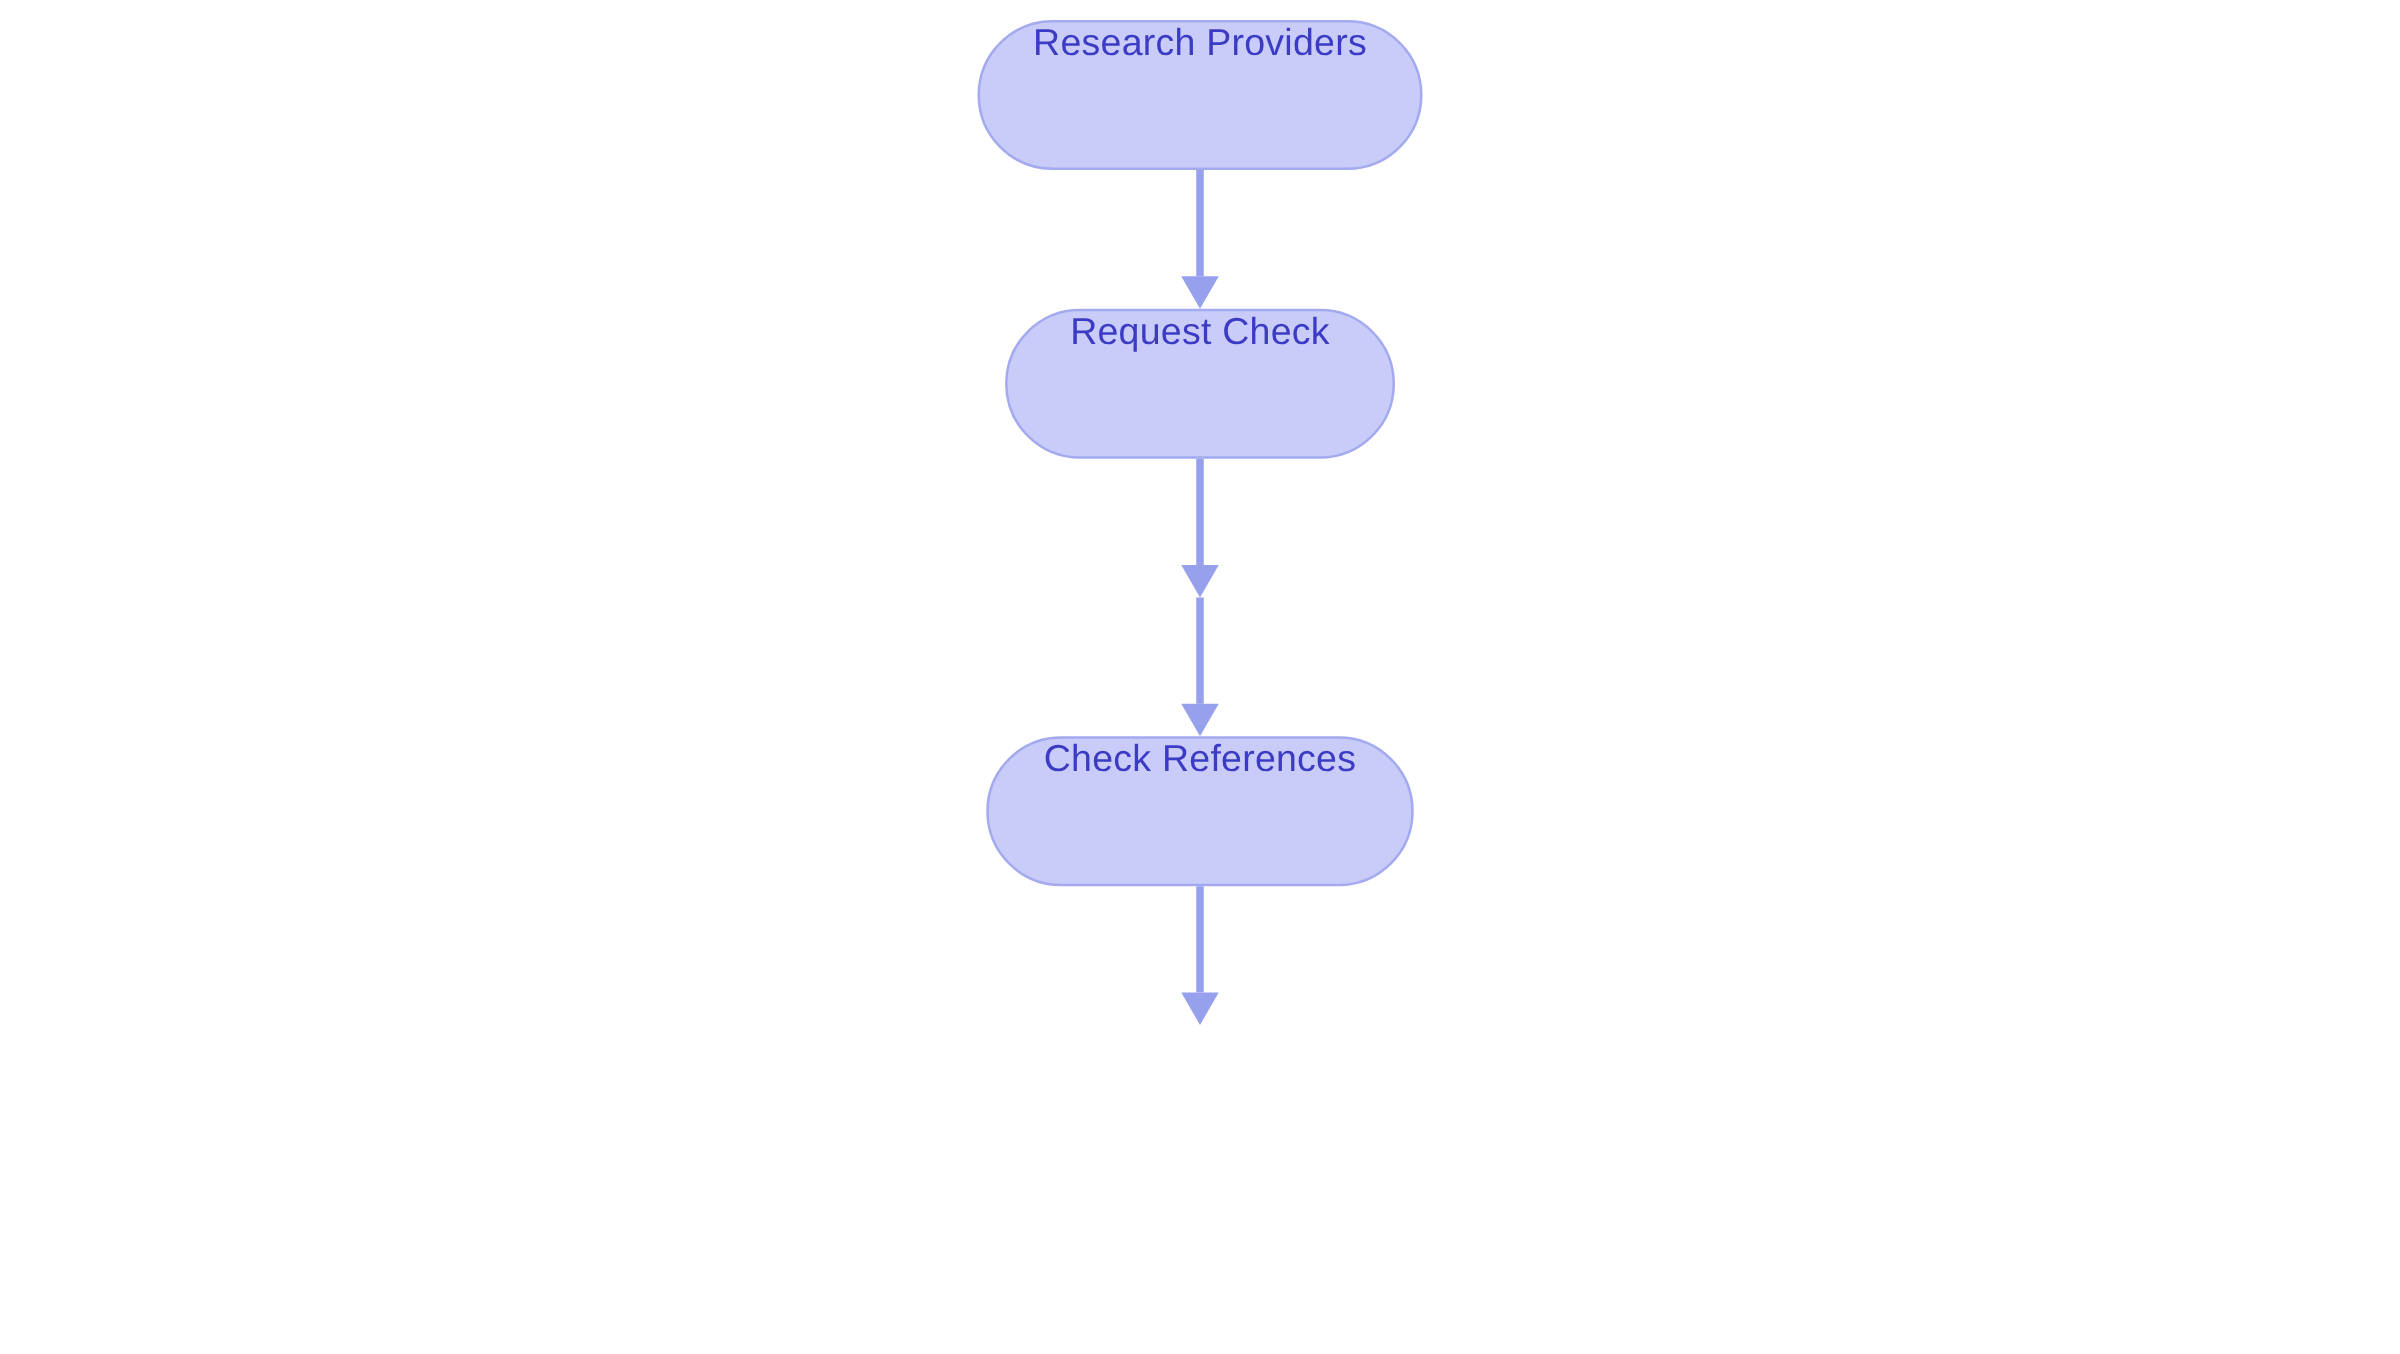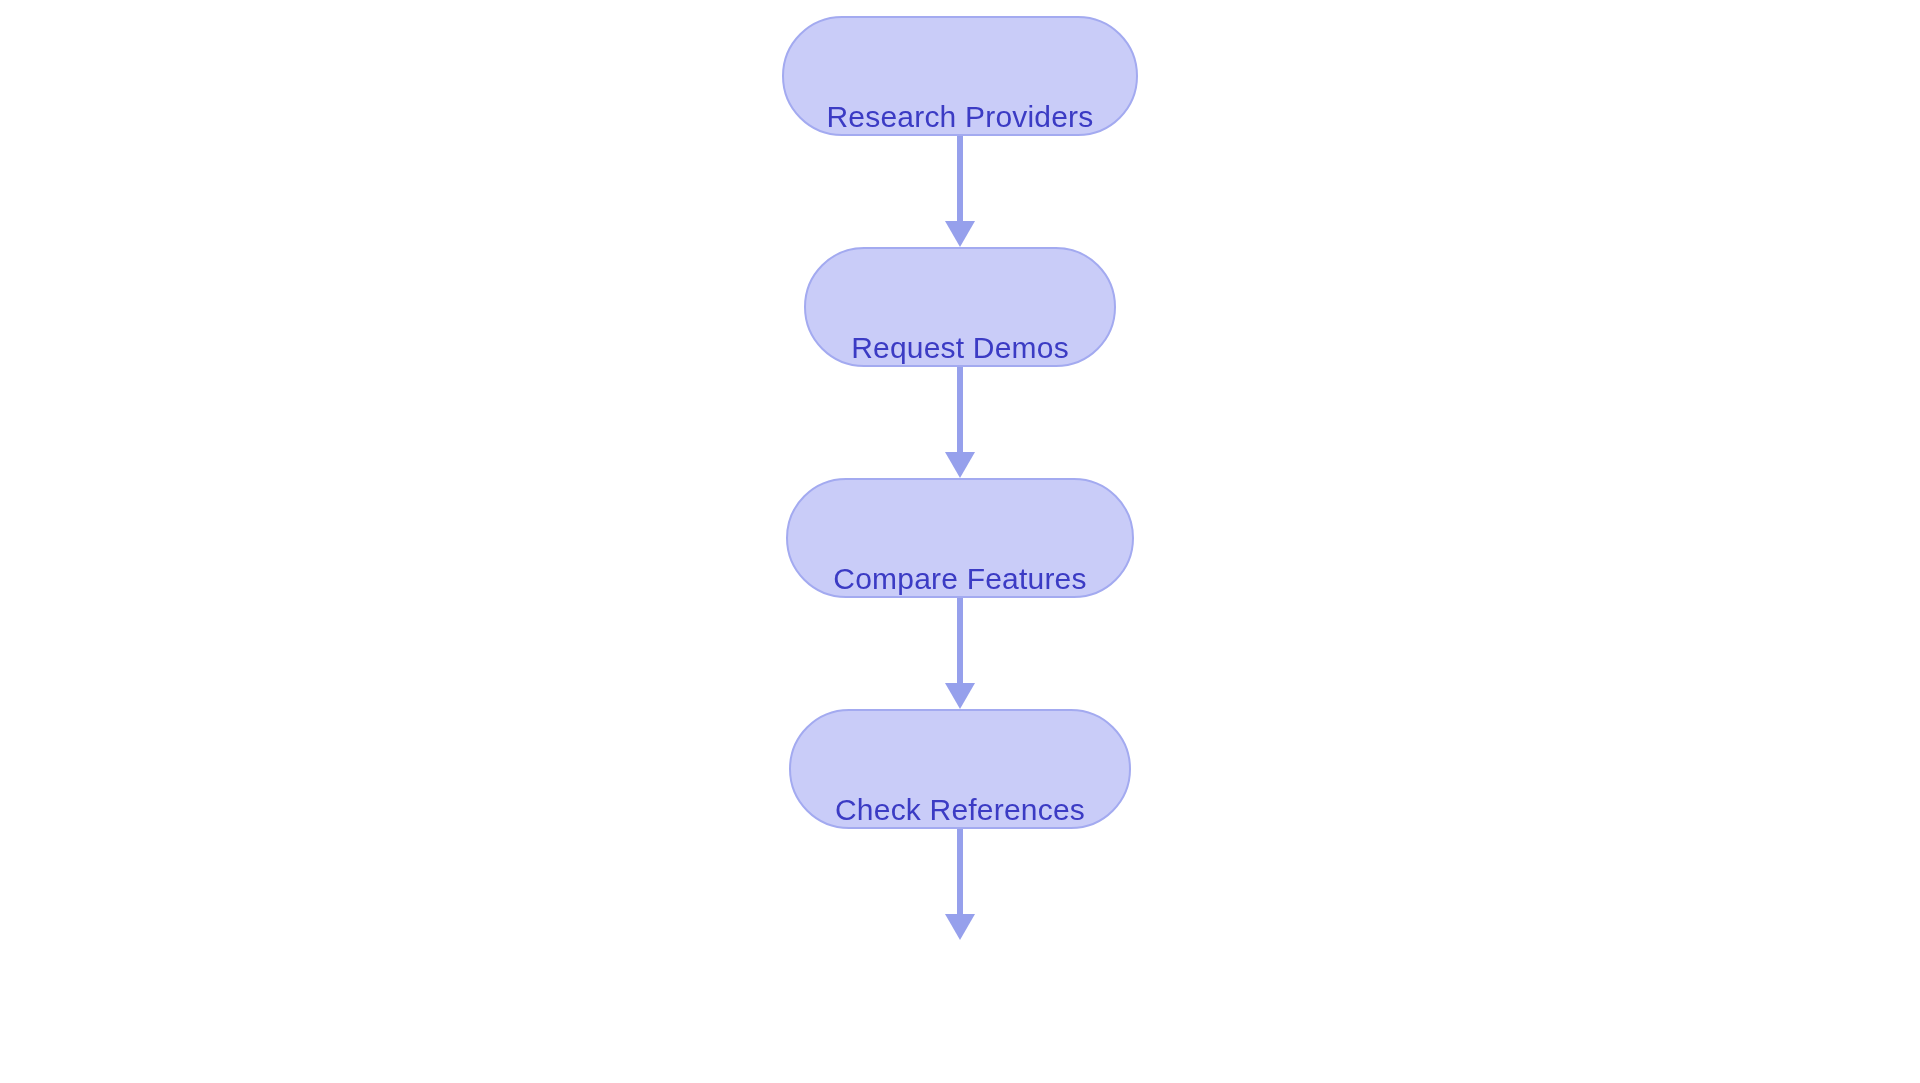--- a/index.html
+++ b/index.html
@@ -25,21 +25,21 @@
     flex-direction: column;
     align-items: center;
     padding-top: 16px;
   }
   .node {
     height: 120px;
     border-radius: 60px;
     background: var(--node-fill);
     border: 2px solid var(--node-border);
     display: flex;
-    align-items: flex-end;
+    align-items: flex-start;
     justify-content: center;
     color: var(--node-text);
     font-size: 30px;
     font-weight: 400;
     letter-spacing: 0.2px;
     flex: 0 0 auto;
   }
   .node.w-1 { width: 356px; }
   .node.w-2 { width: 312px; }
   .node.w-3 { width: 348px; }
@@ -75,31 +75,28 @@
   <div class="node w-1">
     <span>Research Providers</span>
   </div>
 
   <div class="connector">
     <div class="line"></div>
     <div class="head"></div>
   </div>
 
   <div class="node w-2">
-    <span>Request Demos</span>
+    <span>Request Check</span>
   </div>
 
   <div class="connector">
     <div class="line"></div>
     <div class="head"></div>
   </div>
 
-  <div class="node w-3">
-    <span>Compare Features</span>
-  </div>
 
   <div class="connector">
     <div class="line"></div>
     <div class="head"></div>
   </div>
 
   <div class="node w-4">
     <span>Check References</span>
   </div>
 

